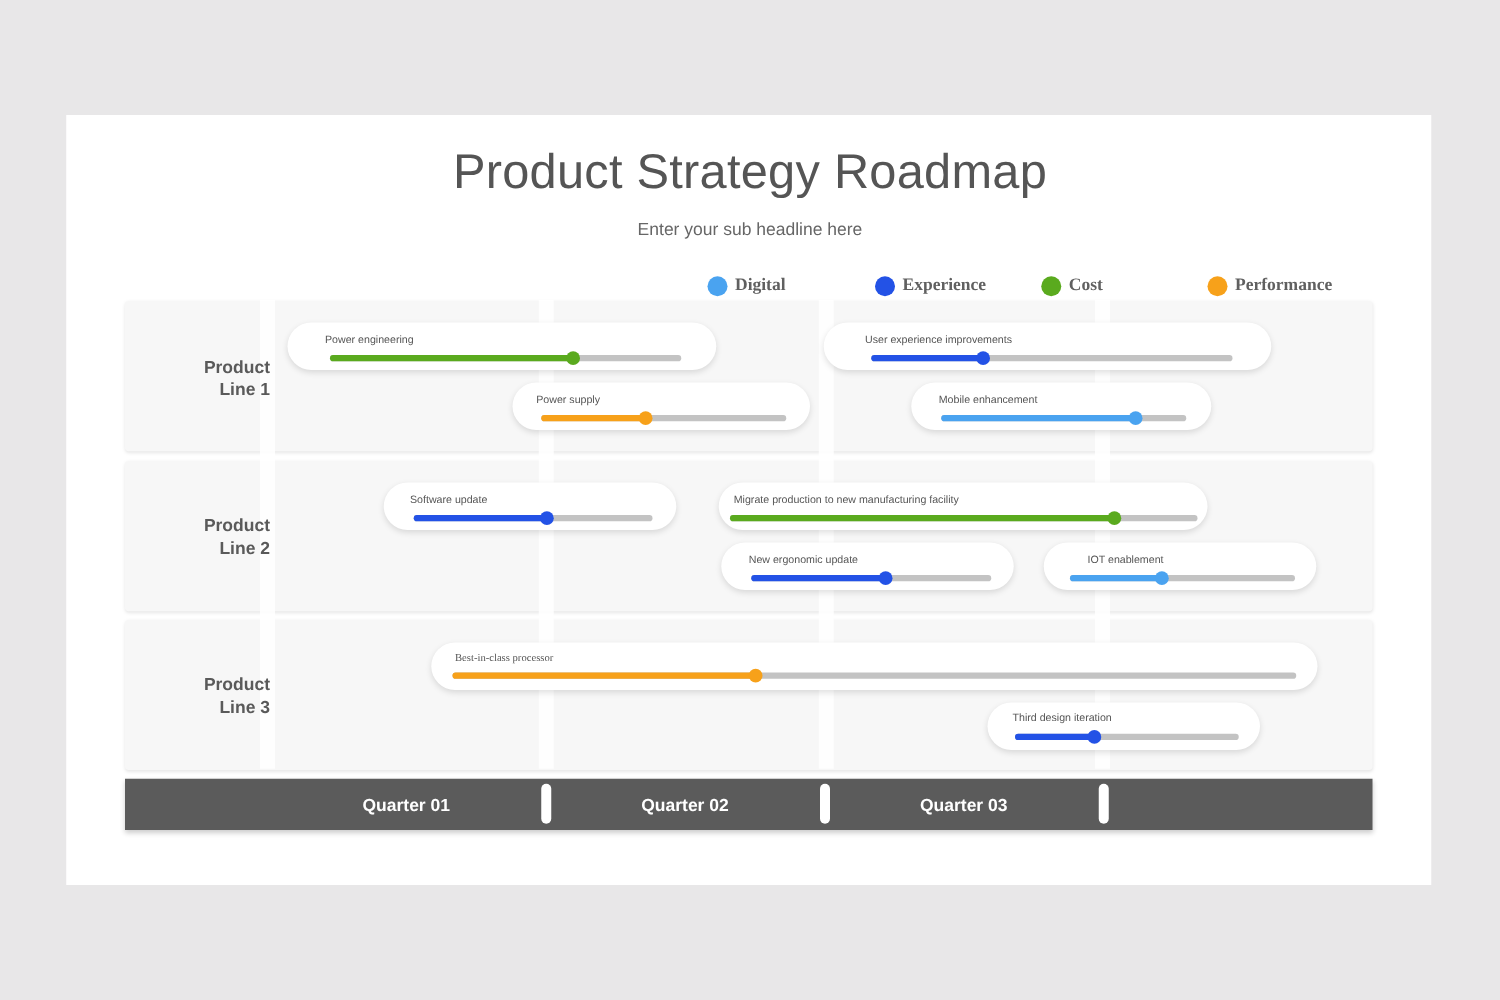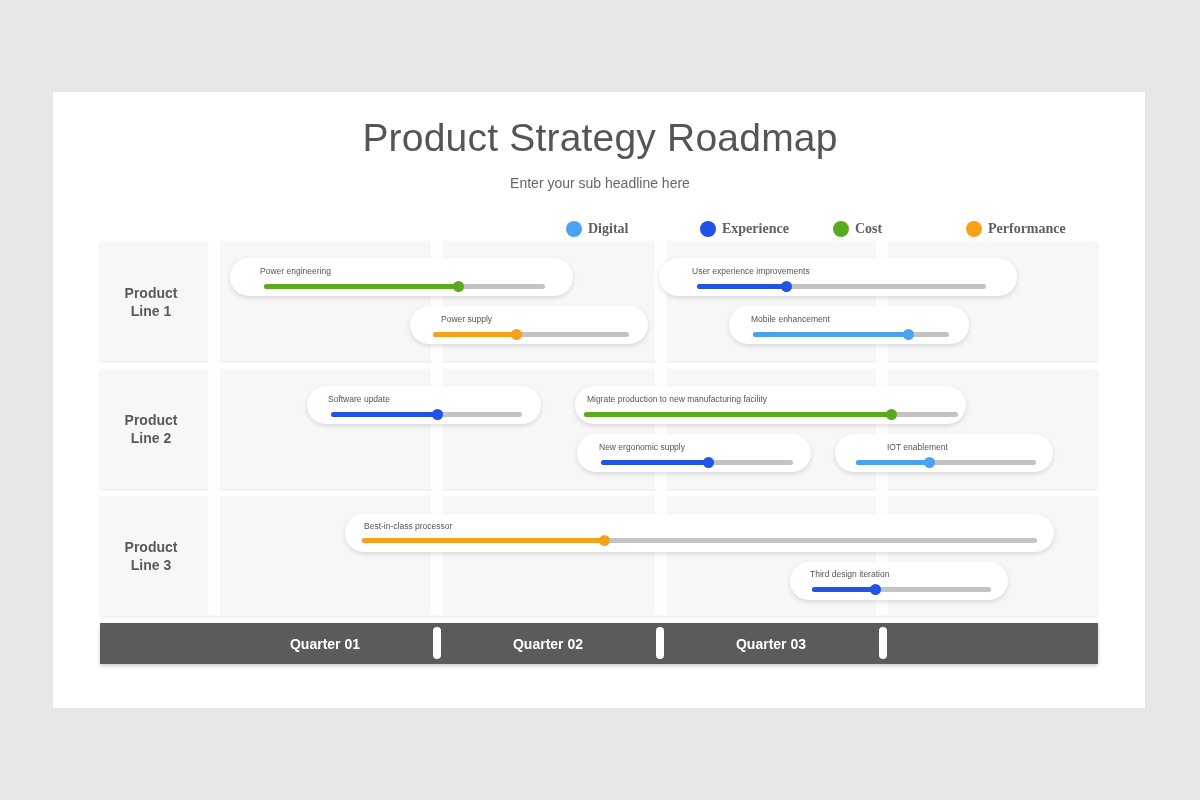--- a/index.html
+++ b/index.html
@@ -20,21 +20,21 @@
   }
   .legend-item { position: absolute; top: 220px; height: 18px; display: flex; align-items: center; font-family: Liberation Serif, serif; }
   .legend-dot { width: 16px; height: 16px; border-radius: 50%; margin-right: 6px; }
   .legend-label { font-size: 14px; font-weight: bold; color: #606060; }
 
   .lane {
     position: absolute; left: 100px; width: 998px; height: 120px; background: #f7f7f7;
     border-radius: 3px; box-shadow: 0 1px 3px rgba(0,0,0,0.10);
   }
   .lane-label {
-    position: absolute; left: 102px; width: 98px; text-align: center;
+    position: absolute; left: 118px; width: 98px; text-align: right;
     font-size: 14px; font-weight: bold; color: #5a5a5a; line-height: 18px;
   }
   .stripe { position: absolute; top: 240px; width: 12px; height: 375px; background: #ffffff; opacity: 0.85; }
   .pill {
     position: absolute; height: 38px; background: #ffffff; border-radius: 19px;
     box-shadow: 0 2px 5px rgba(0,0,0,0.13);
   }
   .pill-label { position: absolute; font-size: 8.5px; color: #555555; white-space: nowrap; }
   .track { position: absolute; height: 5px; background: #c3c3c3; border-radius: 3px; }
   .fill { position: absolute; left: 0; top: 0; height: 5px; border-radius: 3px; }
@@ -97,21 +97,21 @@
 </div>
 
 <div class="pill" style="left:230px; top:258px; width:343px;">
   <span class="pill-label" style="left:30px; top:8px;">Power engineering</span>
   <div class="track" style="left:34px; top:26px; width:281px;">
     <div class="fill" style="width:194px; background:#5aaa1e;"></div>
     <div class="dot" style="left:194px; background:#5aaa1e;"></div>
   </div>
 </div>
 <div class="pill" style="left:410px; top:306px; width:238px;">
-  <span class="pill-label" style="left:31px; top:8px;">Power supply</span>
+  <span class="pill-label" style="left:19px; top:8px;">Power supply</span>
   <div class="track" style="left:23px; top:26px; width:196px;">
     <div class="fill" style="width:83px; background:#f7a11a;"></div>
     <div class="dot" style="left:83px; background:#f7a11a;"></div>
   </div>
 </div>
 <div class="pill" style="left:659px; top:258px; width:358px;">
   <span class="pill-label" style="left:33px; top:8px;">User experience improvements</span>
   <div class="track" style="left:38px; top:26px; width:289px;">
     <div class="fill" style="width:89px; background:#2352e6;"></div>
     <div class="dot" style="left:89px; background:#2352e6;"></div>
@@ -133,35 +133,35 @@
   </div>
 </div>
 <div class="pill" style="left:575px; top:386px; width:391px;">
   <span class="pill-label" style="left:12px; top:8px;">Migrate production to new manufacturing facility</span>
   <div class="track" style="left:9px; top:26px; width:374px;">
     <div class="fill" style="width:307px; background:#5aaa1e;"></div>
     <div class="dot" style="left:307px; background:#5aaa1e;"></div>
   </div>
 </div>
 <div class="pill" style="left:577px; top:434px; width:234px;">
-  <span class="pill-label" style="left:22px; top:8px;">New ergonomic supply</span>
+  <span class="pill-label" style="left:22px; top:8px;">New ergonomic update</span>
   <div class="track" style="left:24px; top:26px; width:192px;">
     <div class="fill" style="width:107px; background:#2352e6;"></div>
     <div class="dot" style="left:107px; background:#2352e6;"></div>
   </div>
 </div>
 <div class="pill" style="left:835px; top:434px; width:218px;">
-  <span class="pill-label" style="left:36px; top:8px;padding-left:16px;">IOT enablement</span>
+  <span class="pill-label" style="left:19px; top:8px;padding-left:16px;">IOT enablement</span>
   <div class="track" style="left:21px; top:26px; width:180px;">
     <div class="fill" style="width:73px; background:#4aa3f0;"></div>
     <div class="dot" style="left:73px; background:#4aa3f0;"></div>
   </div>
 </div>
 
-<div class="pill" style="left:345px; top:514px; width:709px;">
+<div class="pill" style="left:345px; top:514px; width:709px;font-family:Liberation Serif, serif;">
   <span class="pill-label" style="left:19px; top:7px;">Best-in-class processor</span>
   <div class="track" style="left:17px; top:24px; width:675px;">
     <div class="fill" style="width:242px; background:#f7a11a;"></div>
     <div class="dot" style="left:242px; background:#f7a11a;"></div>
   </div>
 </div>
 <div class="pill" style="left:790px; top:562px; width:218px;text-align:right;">
   <span class="pill-label" style="left:20px; top:7px;">Third design iteration</span>
   <div class="track" style="left:22px; top:25px; width:179px;">
     <div class="fill" style="width:63px; background:#2352e6;"></div>

